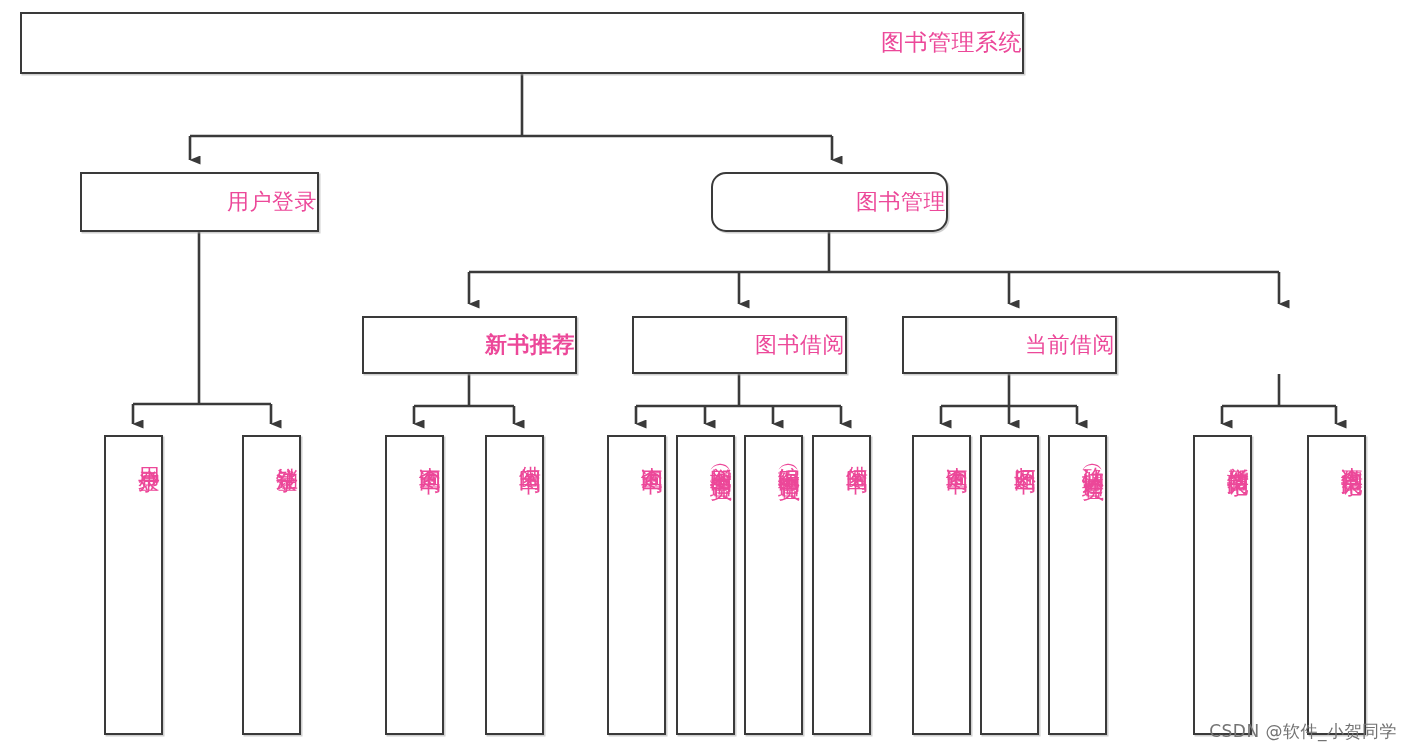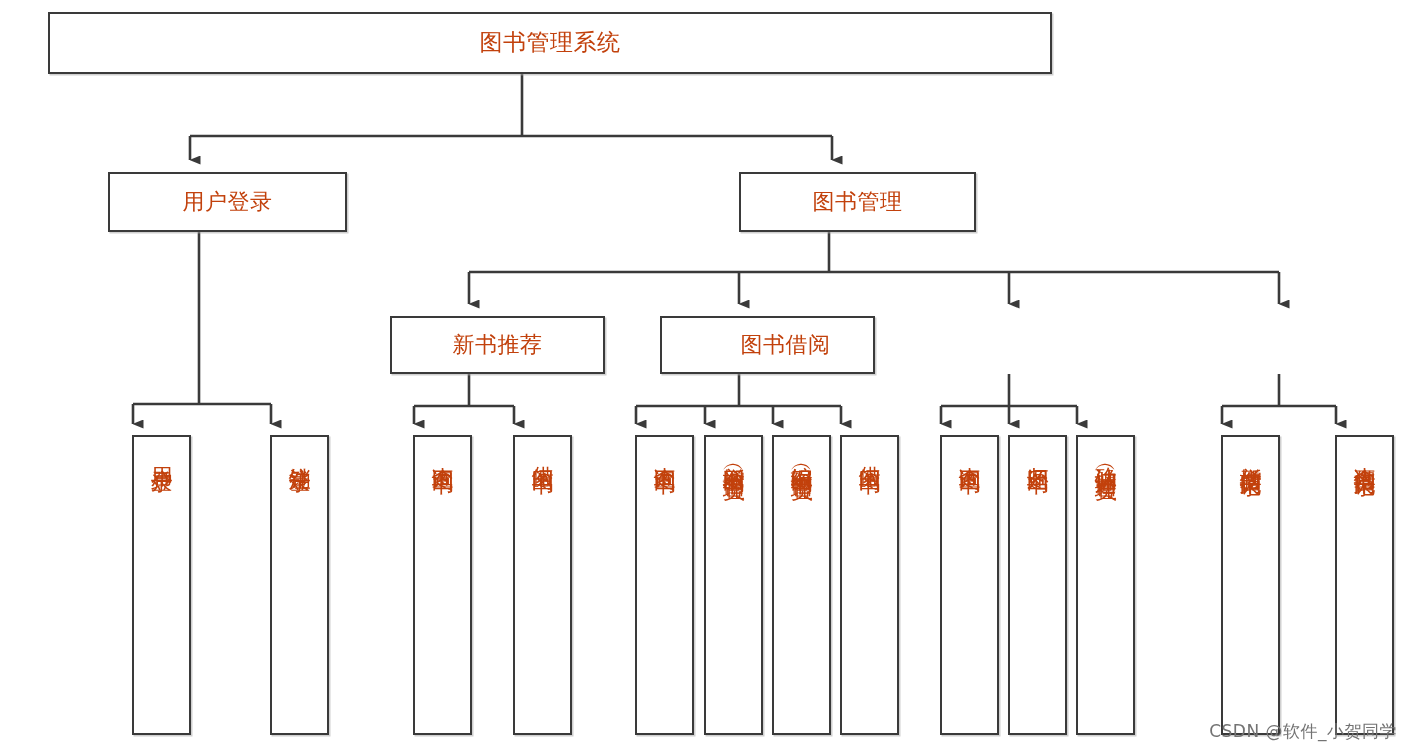--- a/index.html
+++ b/index.html
@@ -26,24 +26,23 @@
     height: 747px;
     pointer-events: none;
   }
   .node {
     position: absolute;
     box-sizing: border-box;
     border: 2.5px solid #3a3a3a;
     background: #ffffff;
     display: flex;
     align-items: center;
-    justify-content: center;
-    color: #c2410c;
+    justify-content: flex-end;
+    color: #ec4899;
     box-shadow: 1.5px 1.5px 0 rgba(170,170,170,0.55);
-    margin-left: 28px;
   }
   .node .label {
     display: block;
     text-align: center;
     line-height: 1.18;
     letter-spacing: 0.5px;
   }
   .node.horiz .label {
     font-size: 22px;
   }
@@ -129,30 +128,33 @@
     </g>
   </svg>
 
   <div class="node root horiz" style="left:20px; top:12px; width:1004px; height:62px;">
     <span class="label">图书管理系统</span>
   </div>
 
   <div class="node horiz" style="left:80px; top:172px; width:239px; height:60px;">
     <span class="label">用户登录</span>
   </div>
-  <div class="node horiz" style="left:711px; top:172px; width:237px; height:60px;">
+  <div class="node horiz" style="left:711px; top:172px; width:237px; height:60px;border-radius:15px;">
     <span class="label">图书管理</span>
   </div>
 
-  <div class="node horiz" style="left:362px; top:316px; width:215px; height:58px;">
+  <div class="node horiz" style="left:362px; top:316px; width:215px; height:58px;font-weight:bold;">
     <span class="label">新书推荐</span>
   </div>
   <div class="node horiz" style="left:632px; top:316px; width:215px; height:58px;padding-left:36px;">
     <span class="label">图书借阅</span>
   </div>
+  <div class="node horiz" style="left:902px; top:316px; width:215px; height:58px;">
+    <span class="label">当前借阅</span>
+  </div>
 
   <div class="node vert" style="left:104px; top:435px; width:59px; height:300px;">
     <span class="label">用户登录</span>
   </div>
   <div class="node vert" style="left:242px; top:435px; width:59px; height:300px;">
     <span class="label">注销登录</span>
   </div>
 
   <div class="node vert" style="left:385px; top:435px; width:59px; height:300px;">
     <span class="label">查询图书</span>

